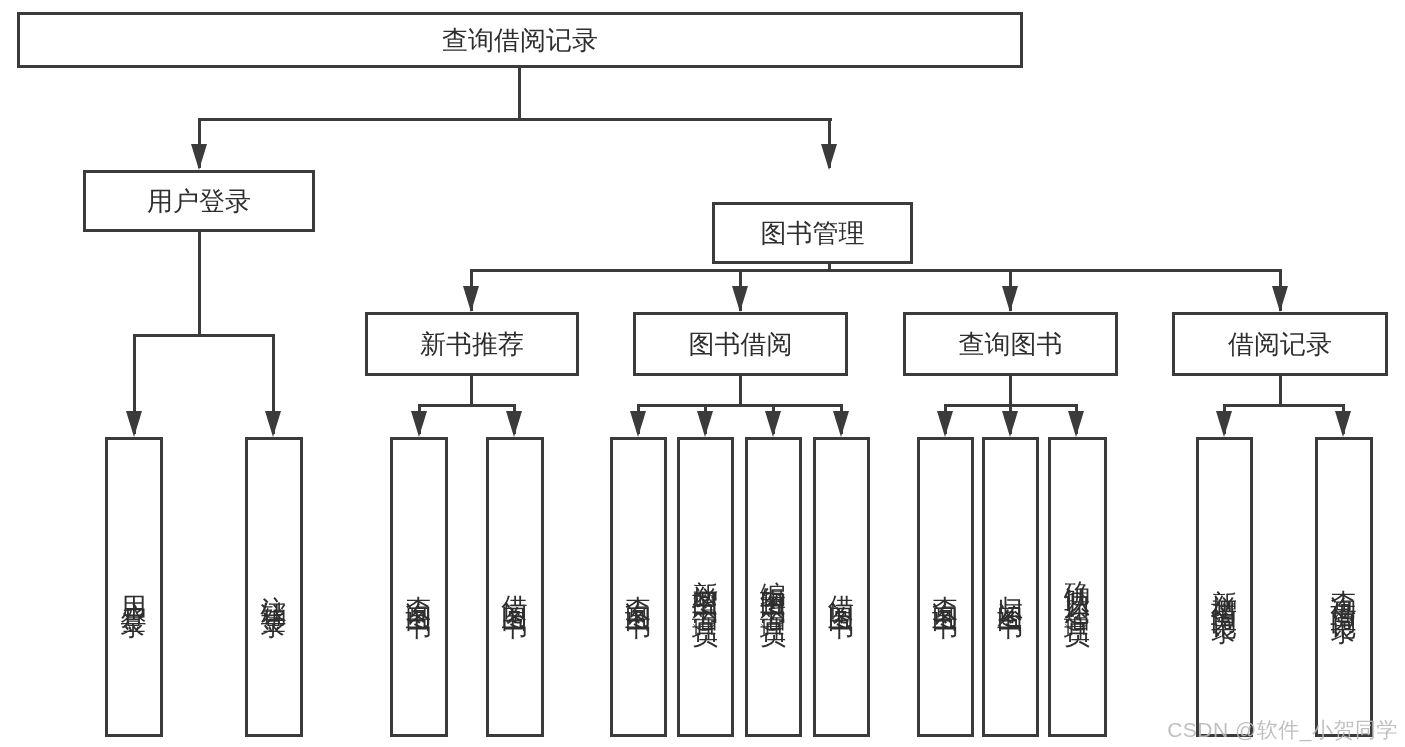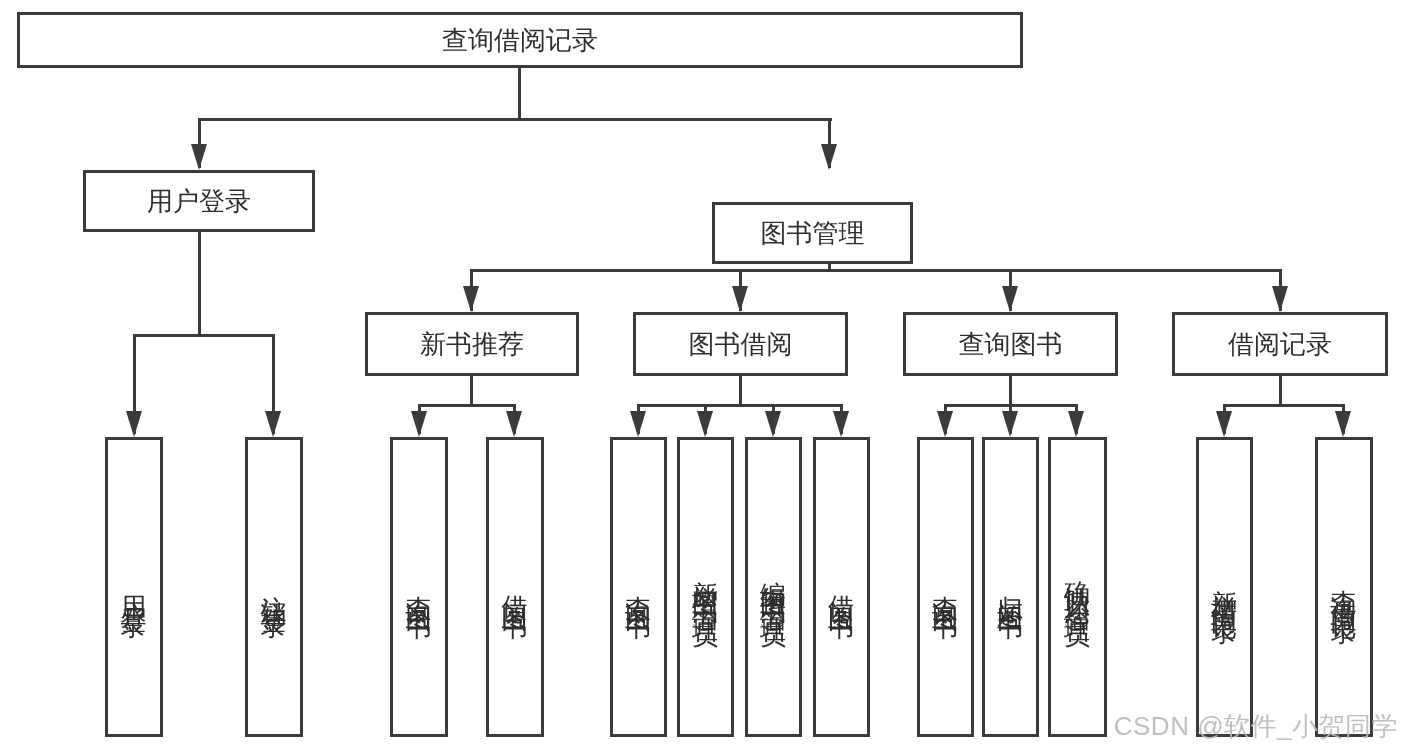--- a/index.html
+++ b/index.html
@@ -53,21 +53,21 @@
     border-left: 8px solid transparent;
     border-right: 8px solid transparent;
     border-top: 26px solid var(--line, #3b3b3b);
     z-index: 1;
   }
   .watermark {
     position: absolute;
     right: 7px;
     bottom: 3px;
     color: var(--watermark, #b9b9b9);
-    font-size: 26px;
+    font-size: 21px;
     letter-spacing: 0.5px;
     z-index: 5;
     opacity: 0.9;
   }
 </style>
 </head>
 <body>
 
 <div id="stage">
 

